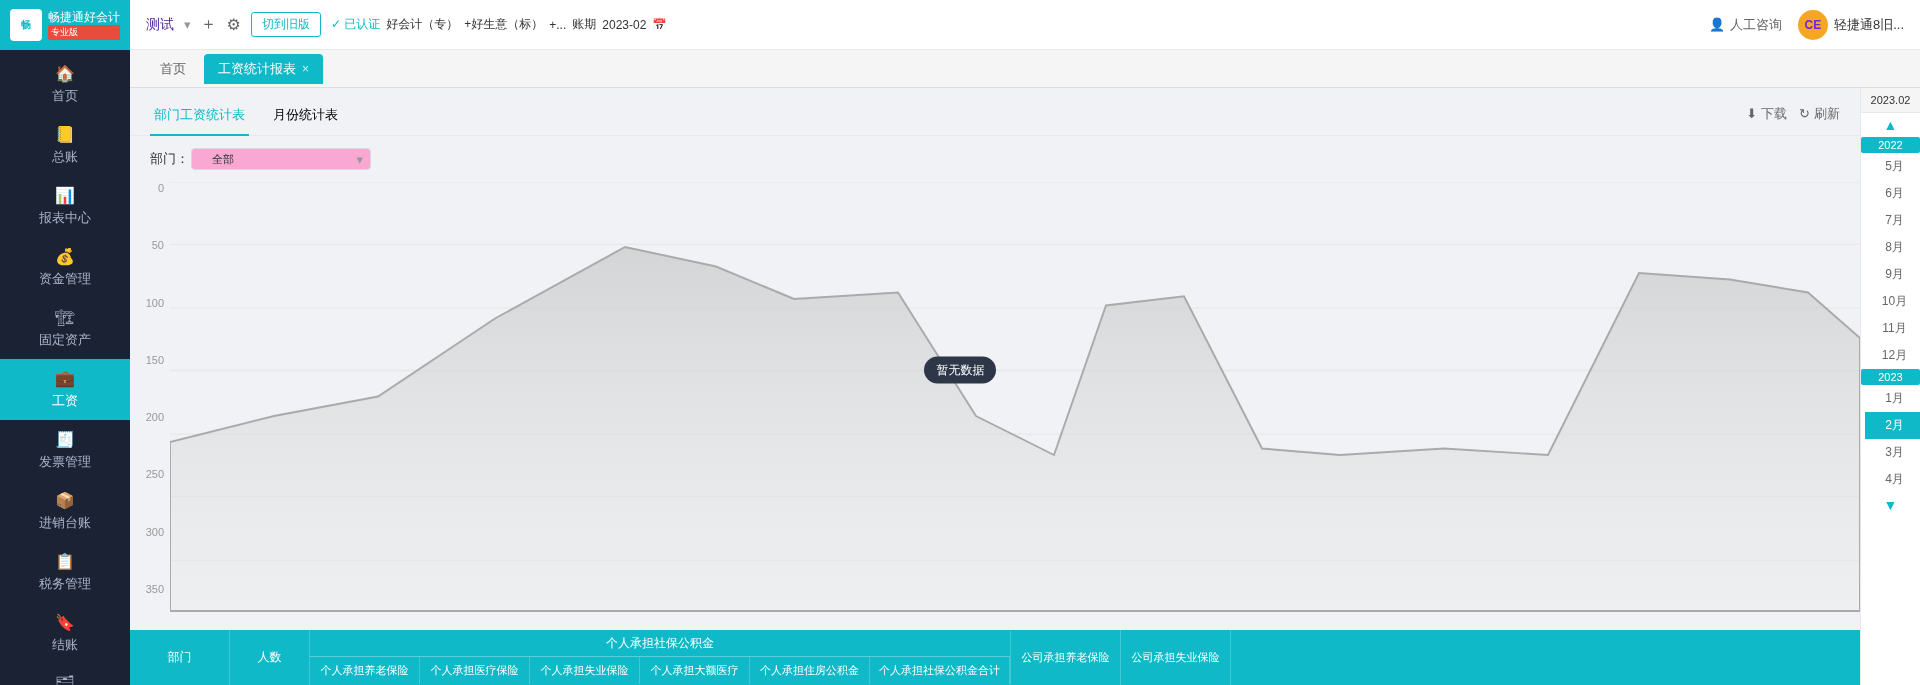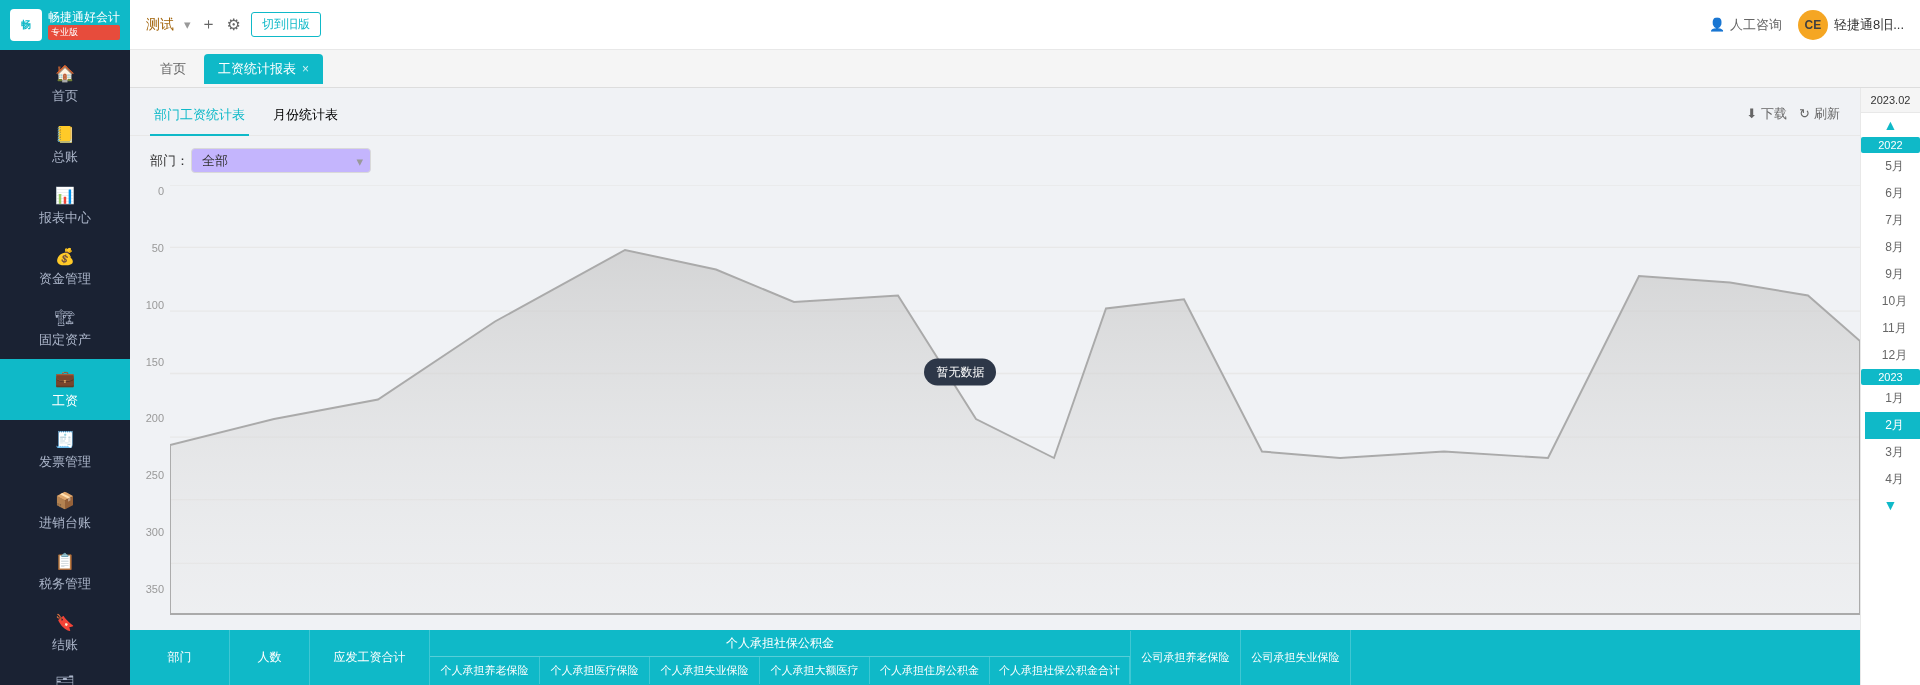--- a/index.html
+++ b/index.html
@@ -77,21 +77,21 @@
       height: 50px;
       background: #fff;
       display: flex;
       align-items: center;
       padding: 0 16px;
       border-bottom: 1px solid #e8e8e8;
       gap: 10px;
     }
     .topbar-title {
       font-size: 14px;
-      color: #a16207;
+      color: #4c1d95;
       font-weight: 500;
     }
     .topbar-arrow {
       color: #999;
       cursor: pointer;
     }
     .topbar-add { color: #666; cursor: pointer; font-size: 16px; }
     .topbar-settings { color: #666; cursor: pointer; font-size: 16px; }
     .topbar-switch-btn {
       border: 1px solid #0fb9c8;
@@ -131,21 +131,21 @@
       cursor: pointer;
     }
     .topbar-user-avatar {
       width: 30px;
       height: 30px;
       border-radius: 50%;
       background: #f5a623;
       display: flex;
       align-items: center;
       justify-content: center;
-      color: #404040;
+      color: #6d28d9;
       font-size: 12px;
       font-weight: bold;
     }
     .topbar-user-name { color: #333; font-size: 13px; }
 
     
     .tabbar {
       background: #f5f5f5;
       border-bottom: 1px solid #ddd;
       display: flex;
@@ -225,24 +225,24 @@
     .filter-bar {
       display: flex;
       align-items: center;
       padding: 12px 20px;
       gap: 2px;
     }
     .filter-label { color: #333; font-size: 13px; }
     .filter-select {
       border: 1px solid #d9d9d9;
       border-radius: 4px;
-      padding: 4px 28px 4px 10px;
-      font-size: 13px;
+      padding: 4px 28px 4px 20px;
+      font-size: 11px;
       color: #333;
-      background: #c4b5fd;
+      background: #f9a8d4;
       cursor: pointer;
       min-width: 180px;
       appearance: none;
       position: relative;
     }
     .filter-select-wrap {
       position: relative;
       display: inline-block;
     }
     .filter-select-wrap::after {
@@ -459,20 +459,29 @@
 </div>
 
 <div class="main">
 
   <div class="topbar">
     <span class="topbar-title">测试</span>
     <span class="topbar-arrow">▾</span>
     <span class="topbar-add">＋</span>
     <span class="topbar-settings">⚙</span>
     <button class="topbar-switch-btn">切到旧版</button>
+    <div class="topbar-status">
+      <span class="topbar-status-verified">✓ 已认证</span>
+      <span>好会计（专）</span>
+      <span>+好生意（标）</span>
+      <span>+...</span>
+      <span>账期</span>
+      <span>2023-02</span>
+      <span style="cursor:pointer;">📅</span>
+    </div>
     <div class="topbar-right">
       <div class="topbar-help">
         <span>👤</span>
         <span>人工咨询</span>
       </div>
       <div class="topbar-user">
         <div class="topbar-user-avatar">
           <span>CE</span>
         </div>
         <span class="topbar-user-name">轻捷通8旧...</span>
@@ -563,23 +572,20 @@
           <span>暂无数据</span>
         </div>
       </div>
 
       <div class="table-header" style="height:55px; overflow:hidden;">
         <div class="th-cell" style="width:100px; height:55px;">
           <span>部门</span>
         </div>
         <div class="th-cell" style="width:80px; height:55px;">
           <span>人数</span>
-        </div>
-        <div class="th-cell" style="width:120px; height:55px;">
-          <span>应发工资合计</span>
         </div>
 
         <div style="display:flex; flex-direction:column; border-right: 1px solid rgba(255,255,255,0.2);">
           <div class="th-group-title" style="border-bottom: 1px solid rgba(255,255,255,0.3); padding: 4px 8px;">个人承担社保公积金</div>
           <div class="th-group-cells">
             <div class="th-cell" style="width:110px; height:27px; font-size:11px;">
               <span>个人承担养老保险</span>
             </div>
             <div class="th-cell" style="width:110px; height:27px; font-size:11px;">
               <span>个人承担医疗保险</span>

